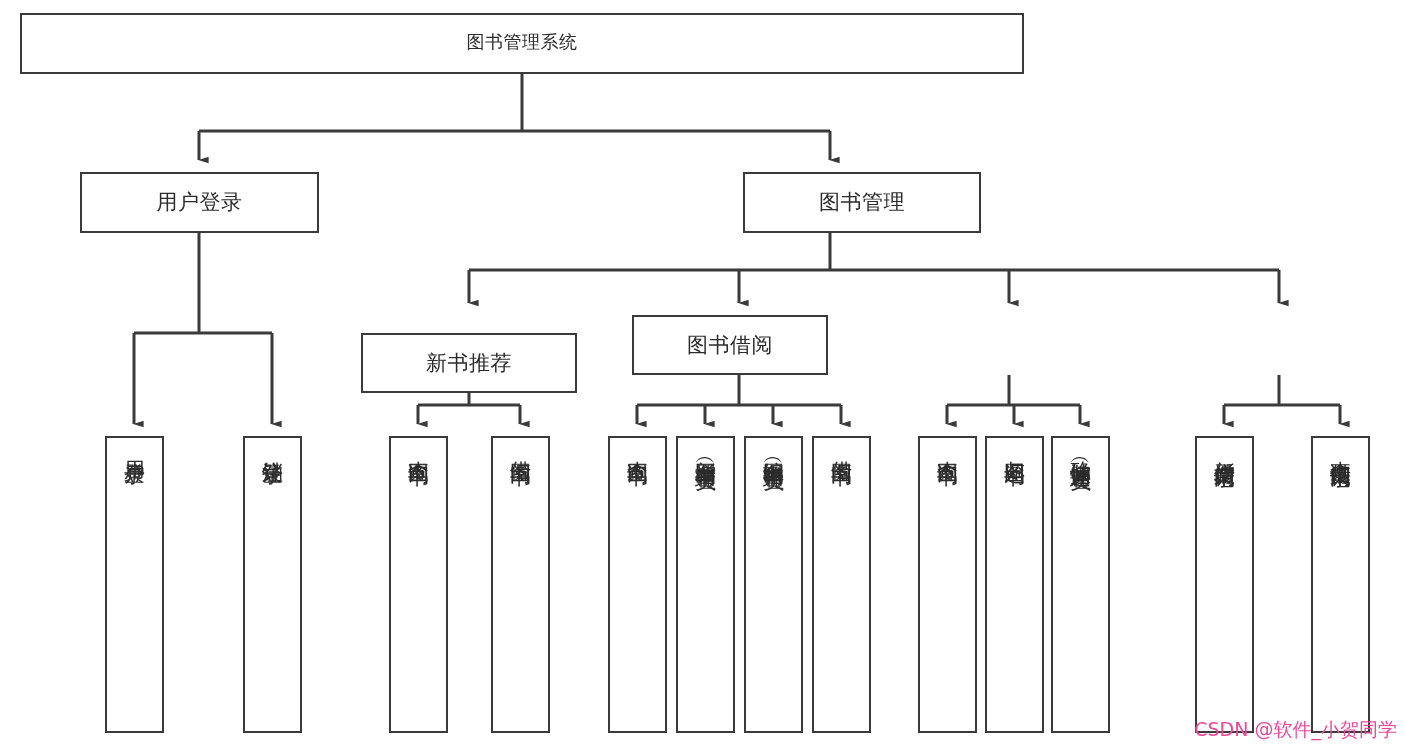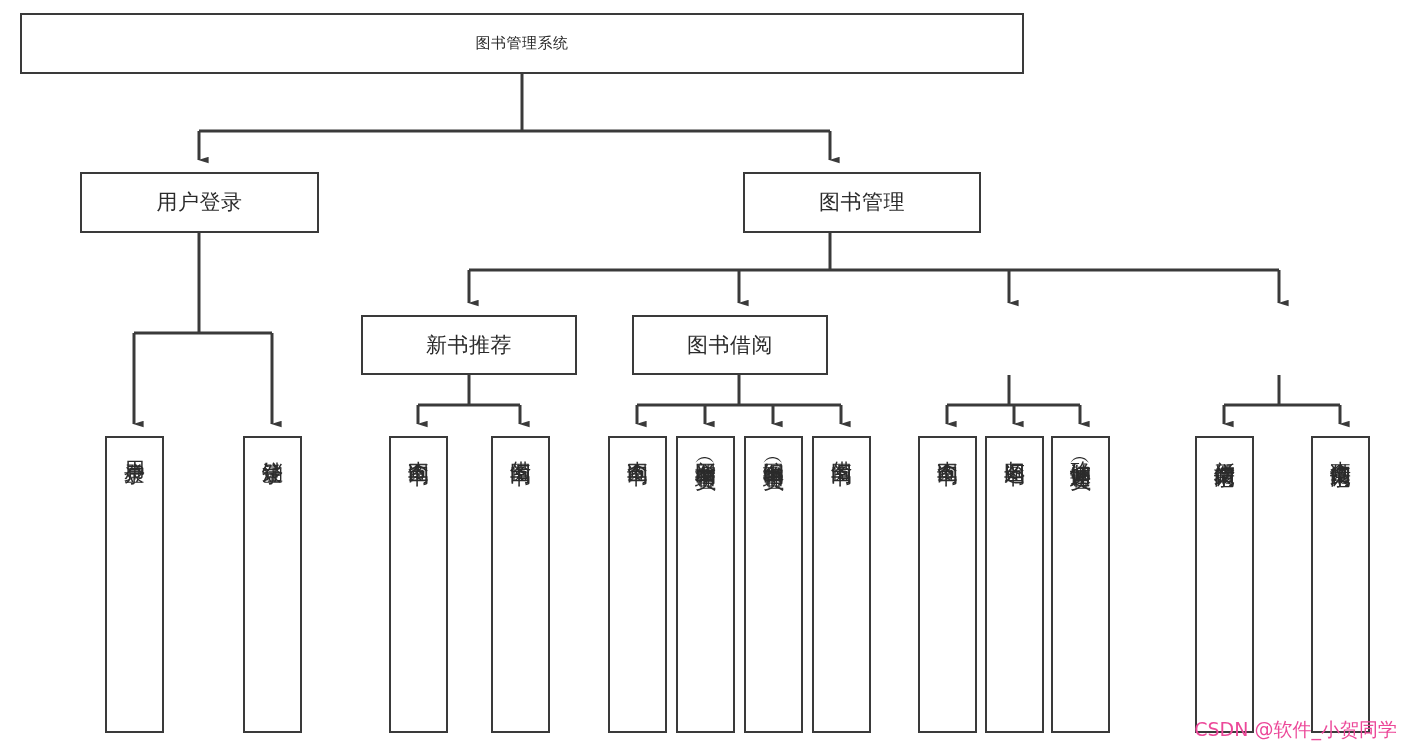--- a/index.html
+++ b/index.html
@@ -30,21 +30,21 @@
     justify-content: center;
     text-align: center;
   }
   .node .label {
     font-size: 21px;
     line-height: 1.15;
     color: #2b2b2b;
     letter-spacing: 0.5px;
     white-space: nowrap;
   }
-  .node.root .label { font-size: 15px; }
+  .node.root .label { font-size: 18px; font-family: Liberation Mono, monospace; }
   
   .node.vertical {
     align-items: flex-start;
     padding-top: 6px;
   }
   .node.vertical .label {
     writing-mode: vertical-rl;
     text-orientation: upright;
     font-size: 21px;
     line-height: 1.05;
@@ -129,21 +129,21 @@
     <span class="label">图书管理系统</span>
   </div>
 
   <div class="node" style="left:80px; top:172px; width:239px; height:61px;">
     <span class="label">用户登录</span>
   </div>
   <div class="node" style="left:711px; top:172px; width:238px; height:61px;margin-left:32px;">
     <span class="label">图书管理</span>
   </div>
 
-  <div class="node" style="left:361px; top:315px; width:216px; height:60px;">
+  <div class="node" style="left:361px; top:333px; width:216px; height:60px;">
     <span class="label">新书推荐</span>
   </div>
   <div class="node" style="left:632px; top:315px; width:196px; height:60px;">
     <span class="label">图书借阅</span>
   </div>
 
   <div class="node vertical" style="left:105px; top:436px; width:59px; height:297px;">
     <span class="label">用户登录</span>
   </div>
   <div class="node vertical" style="left:243px; top:436px; width:59px; height:297px;">

